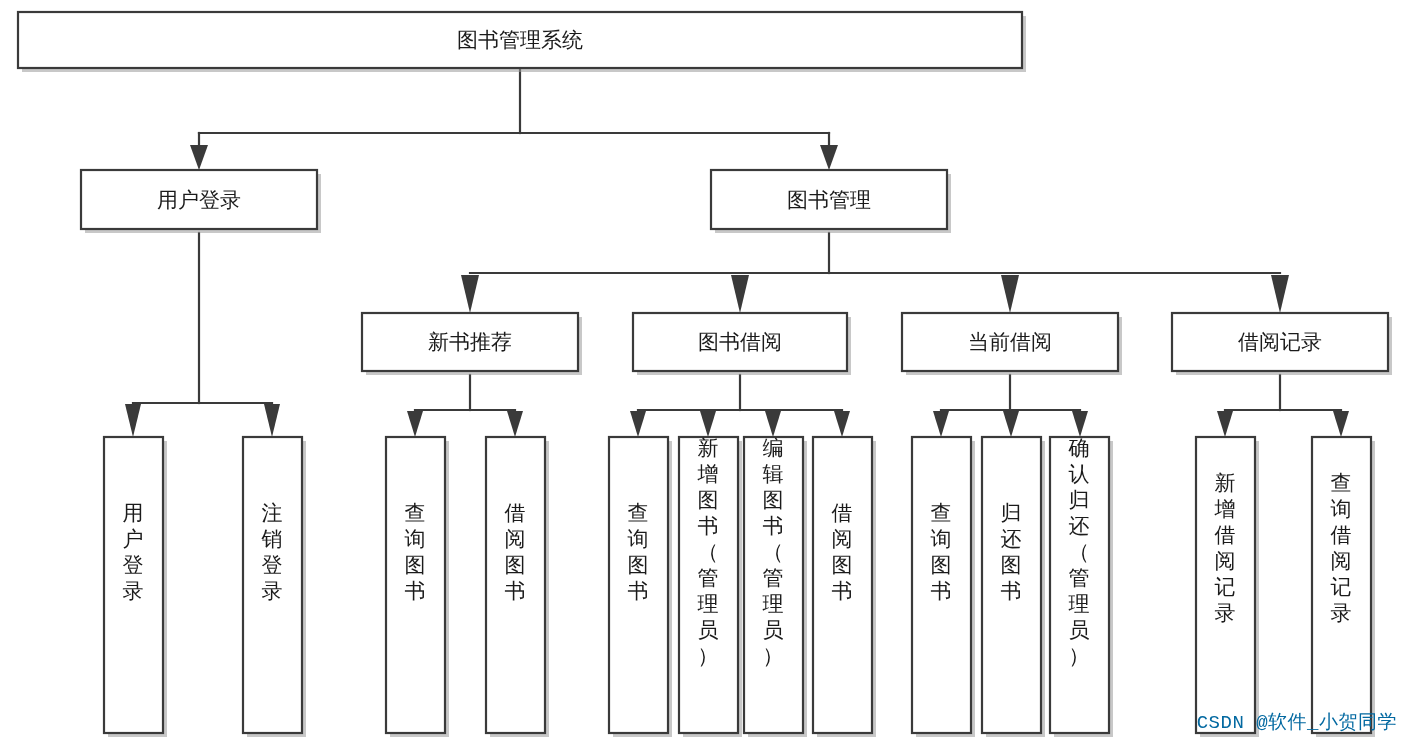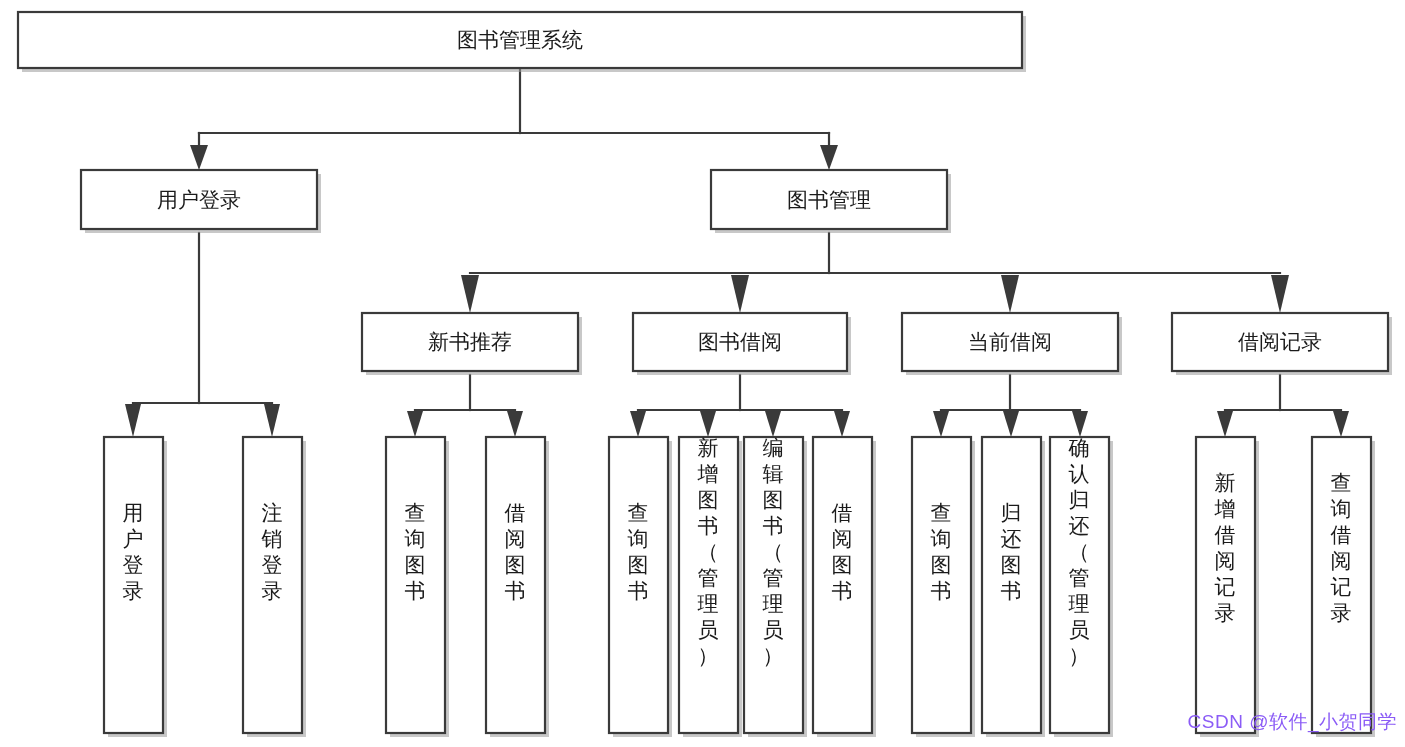--- a/index.html
+++ b/index.html
@@ -55,23 +55,23 @@
   .node-label-v {
     font-family: "Liberation Sans", "DejaVu Sans", sans-serif;
     font-size: 21px;
     fill: #1b1b1b;
     text-anchor: middle;
   }
   .watermark {
     position: absolute;
     right: 8px;
     bottom: 4px;
-    font-family: Liberation Sans, sans-serif;
+    font-family: Liberation Mono, monospace;
     font-size: 19px;
-    color: #8b5cf6;
+    color: #0369a1;
     letter-spacing: 0.5px;
     white-space: nowrap;
     user-select: none;
   }
 </style>
 </head>
 <body>
 
 <div id="diagram-root">
 

